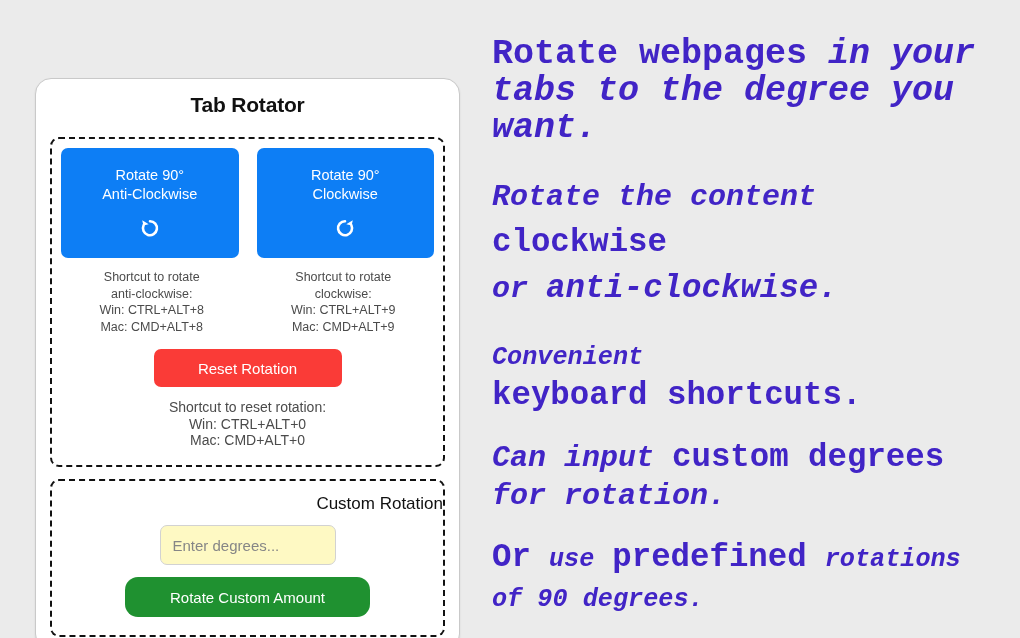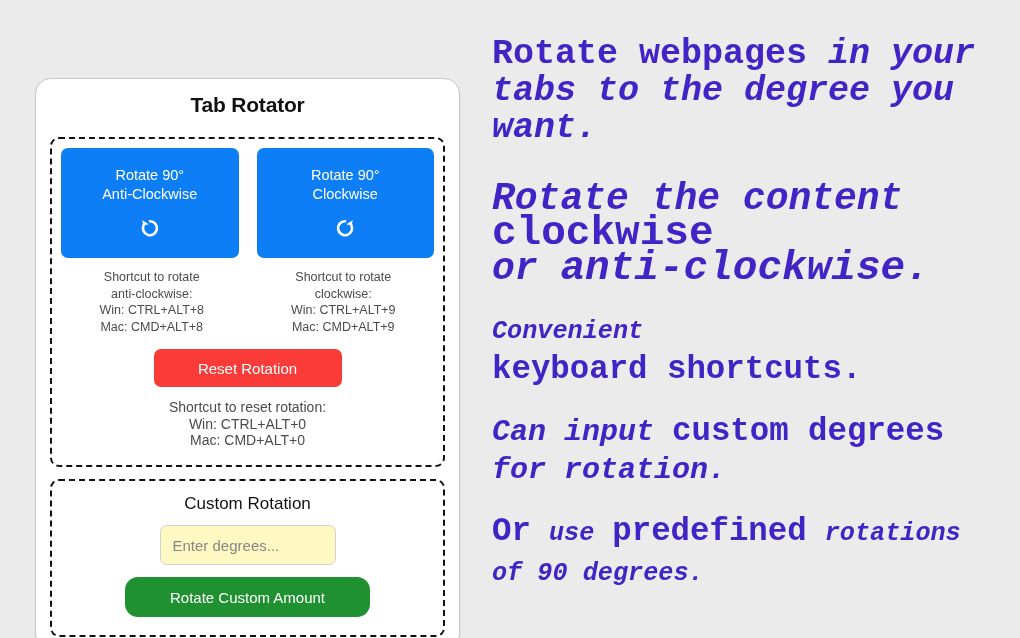--- a/index.html
+++ b/index.html
@@ -125,21 +125,21 @@
   #reset-shortcut {
     margin-top: 12px;
     text-align: center;
     color: #4b4b4b;
     font-size: 14px;
     line-height: 16.5px;
   }
 
   
   #custom-title {
-    text-align: center;
+    text-align: right;
     font-size: 17px;
     color: #111111;
     padding-top: 13px;
   }
   #custom-input-wrap {
     display: flex;
     justify-content: center;
     margin-top: 11px;
   }
   #degrees-input {
@@ -178,21 +178,21 @@
     position: absolute;
     left: 492px;
     top: 36px;
     width: 515px;
     color: #4124c6;
     font-family: Liberation Mono, monospace;
     font-weight: bold;
   }
   .copy-block { margin-bottom: 17px; }
   #copy-1 { font-size: 35px; line-height: 37px; }
-  #copy-2 { font-size: 38px; line-height: 34px; margin-top: 35px; }
+  #copy-2 { font-size: 30px; line-height: 46px; margin-top: 27px; }
   #copy-3 { font-size: 30px; line-height: 38px; margin-top: 25px; }
   #copy-4 { font-size: 30px; line-height: 38px; margin-top: 24px; }
   #copy-5 { font-size: 30px; line-height: 38px; margin-top: 24px; }
 
   .big   { font-style: normal; }
   .ital  { font-style: italic; }
   .sm    { font-size: 0.84em; }
   .lg    { font-size: 1.08em; }
 </style>
 </head>

